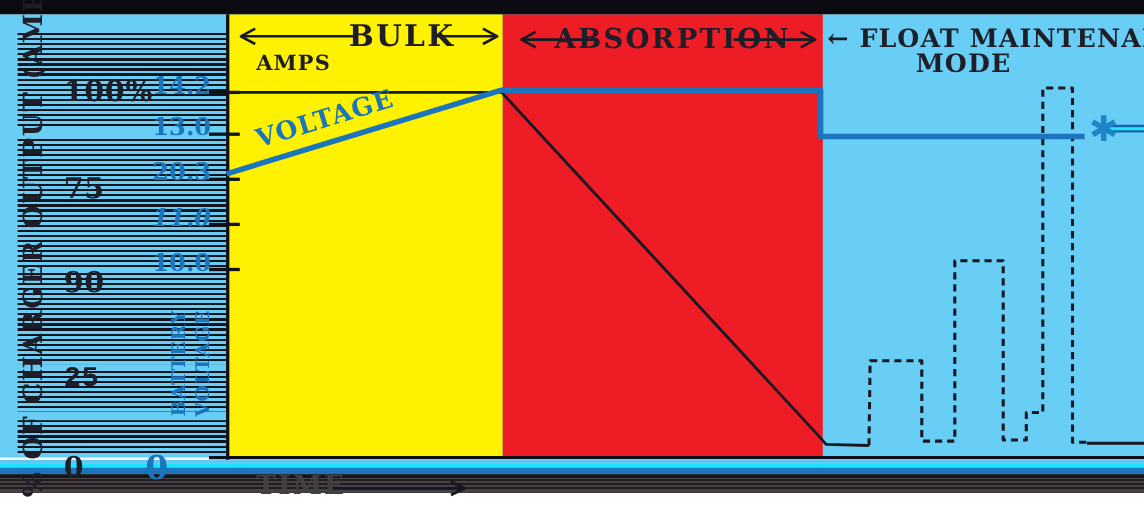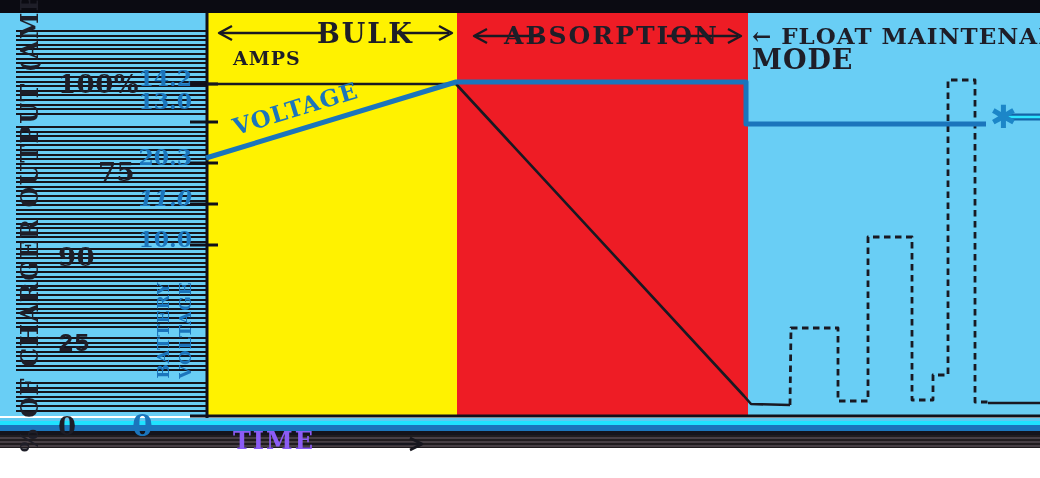--- a/index.html
+++ b/index.html
@@ -31,32 +31,32 @@
   
   #chart-svg{left:0;top:0;width:1040px;height:478px;z-index:4;pointer-events:none;}
   
   .txt{z-index:5;color:#1e1e28;font-weight:bold;white-space:nowrap;line-height:1;}
   .blue{color:#1b75bc;}
   #y-title{left:-185px;top:215px;width:440px;height:34px;text-align:center;
     font-size:24px;letter-spacing:1.5px;transform:rotate(-90deg);}
   #battery-title{left:124px;top:306px;width:104px;height:48px;text-align:center;
     font-size:17px;letter-spacing:1px;line-height:1.3;transform:rotate(-90deg);}
   .pct{left:58px;font-size:26px;letter-spacing:.5px;}
-  #pct-0{top:71px;text-align:right;} #pct-1{top:159px;margin-left:40px;} #pct-2{top:244px;} #pct-3{top:331px;font-family:Liberation Mono, monospace;} #pct-4{top:413px;}
+  #pct-0{top:71px;text-align:right;} #pct-1{top:159px;} #pct-2{top:244px;} #pct-3{top:331px;font-family:Liberation Mono, monospace;} #pct-4{top:413px;}
   .volt{left:100px;width:92px;text-align:right;font-size:22px;}
-  #volt-0{top:67px;} #volt-1{top:90px;} #volt-2{top:146px;} #volt-3{top:187px;font-style:italic;} #volt-4{top:228px;}
+  #volt-0{top:67px;} #volt-1{top:105px;} #volt-2{top:146px;} #volt-3{top:187px;font-style:italic;} #volt-4{top:228px;}
   #volt-zero{left:132px;top:411px;font-size:30px;}
   #hdr-bulk{left:317px;top:20px;width:80px;text-align:center;font-size:27px;letter-spacing:2px;}
   #hdr-absorption{left:504px;top:23px;width:200px;text-align:left;font-size:25px;letter-spacing:2px;}
   #hdr-float-1{left:752px;top:24px;width:248px;text-align:center;font-size:23px;letter-spacing:1px;}
-  #hdr-float-2{left:752px;top:46px;width:248px;font-size:27px;letter-spacing:1px;}
+  #hdr-float-2{left:752px;top:46px;width:248px;text-align:center;font-size:23px;letter-spacing:1px;}
   #lbl-amps{left:233px;top:49px;font-size:19px;letter-spacing:1px;}
   #lbl-voltage{left:230px;top:116px;font-size:23px;letter-spacing:1px;
     transform:rotate(-17deg);transform-origin:left top;}
-  #lbl-time{left:233px;top:429px;font-size:24px;letter-spacing:2px;color:#8b5cf6;}
+  #lbl-time{left:233px;top:429px;font-size:24px;letter-spacing:2px;color:#404040;}
   #footnote{left:990px;top:101px;font-size:32px;color:#1c86c8;font-family:"DejaVu Sans",sans-serif;}
 </style>
 </head>
 <body>
 
 <div id="stage">
 
   <div class="abs" id="sky"></div>
   <div class="abs" id="topbar"></div>
   <div class="abs" id="bulk-region"></div>

